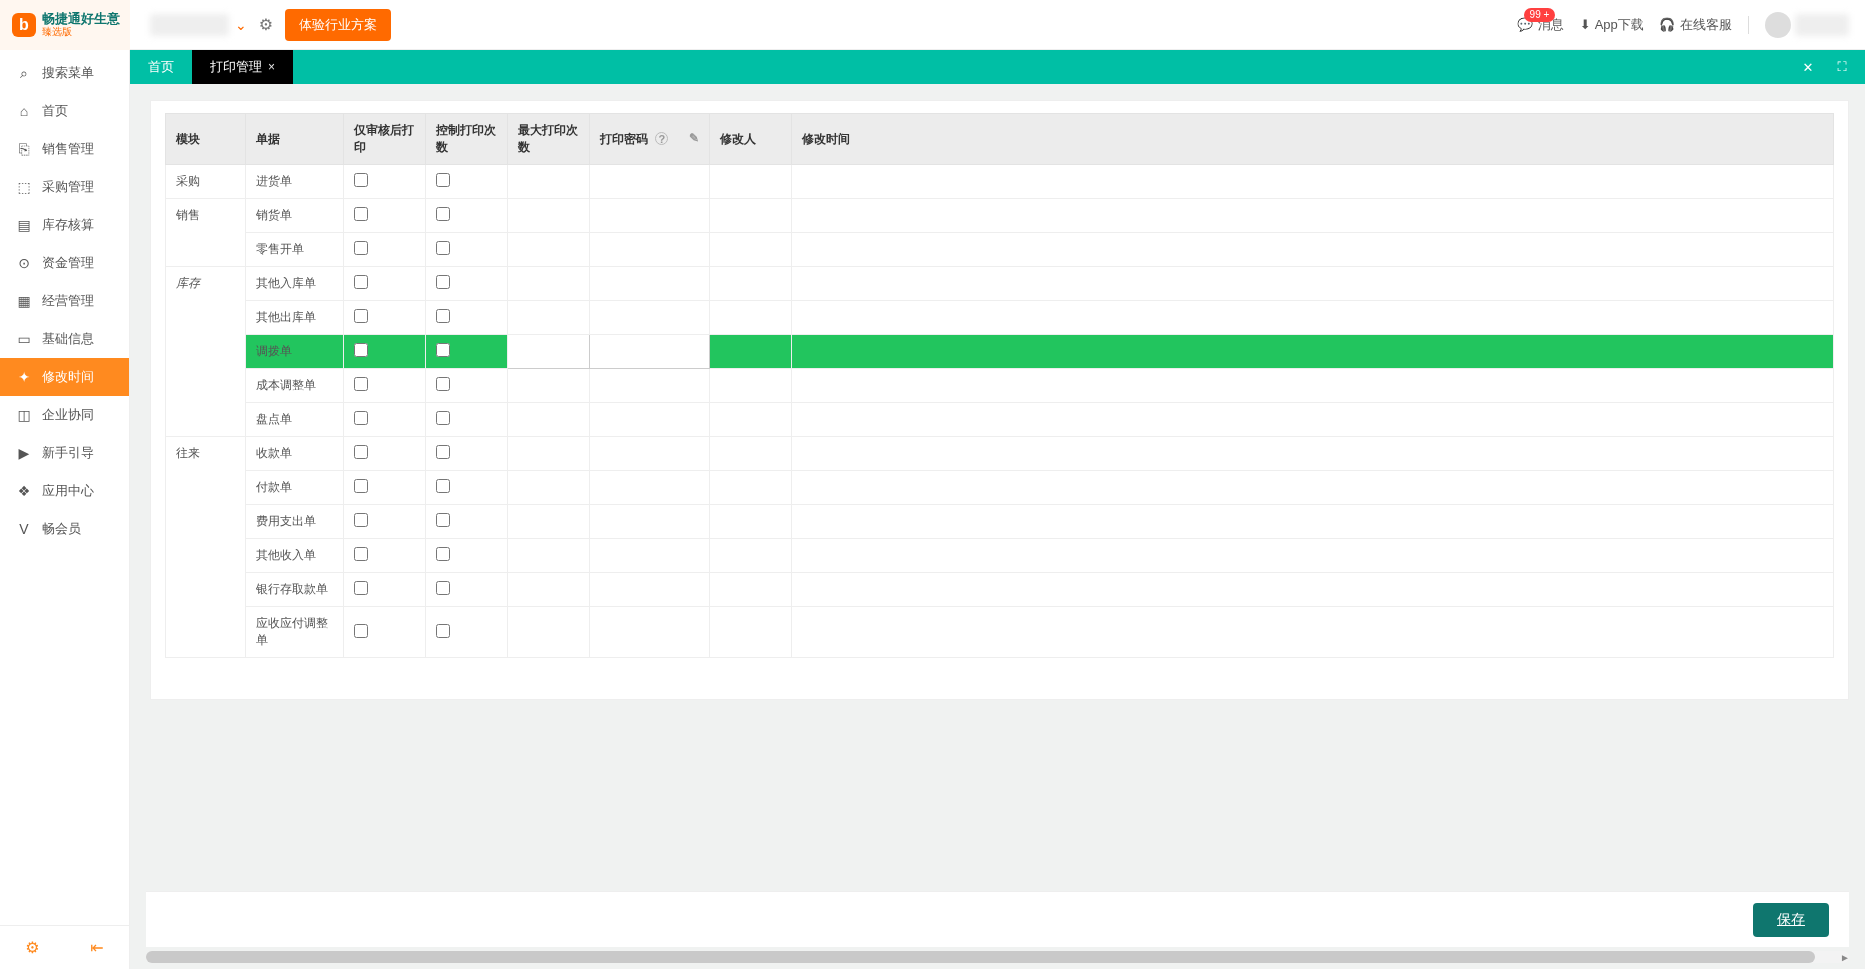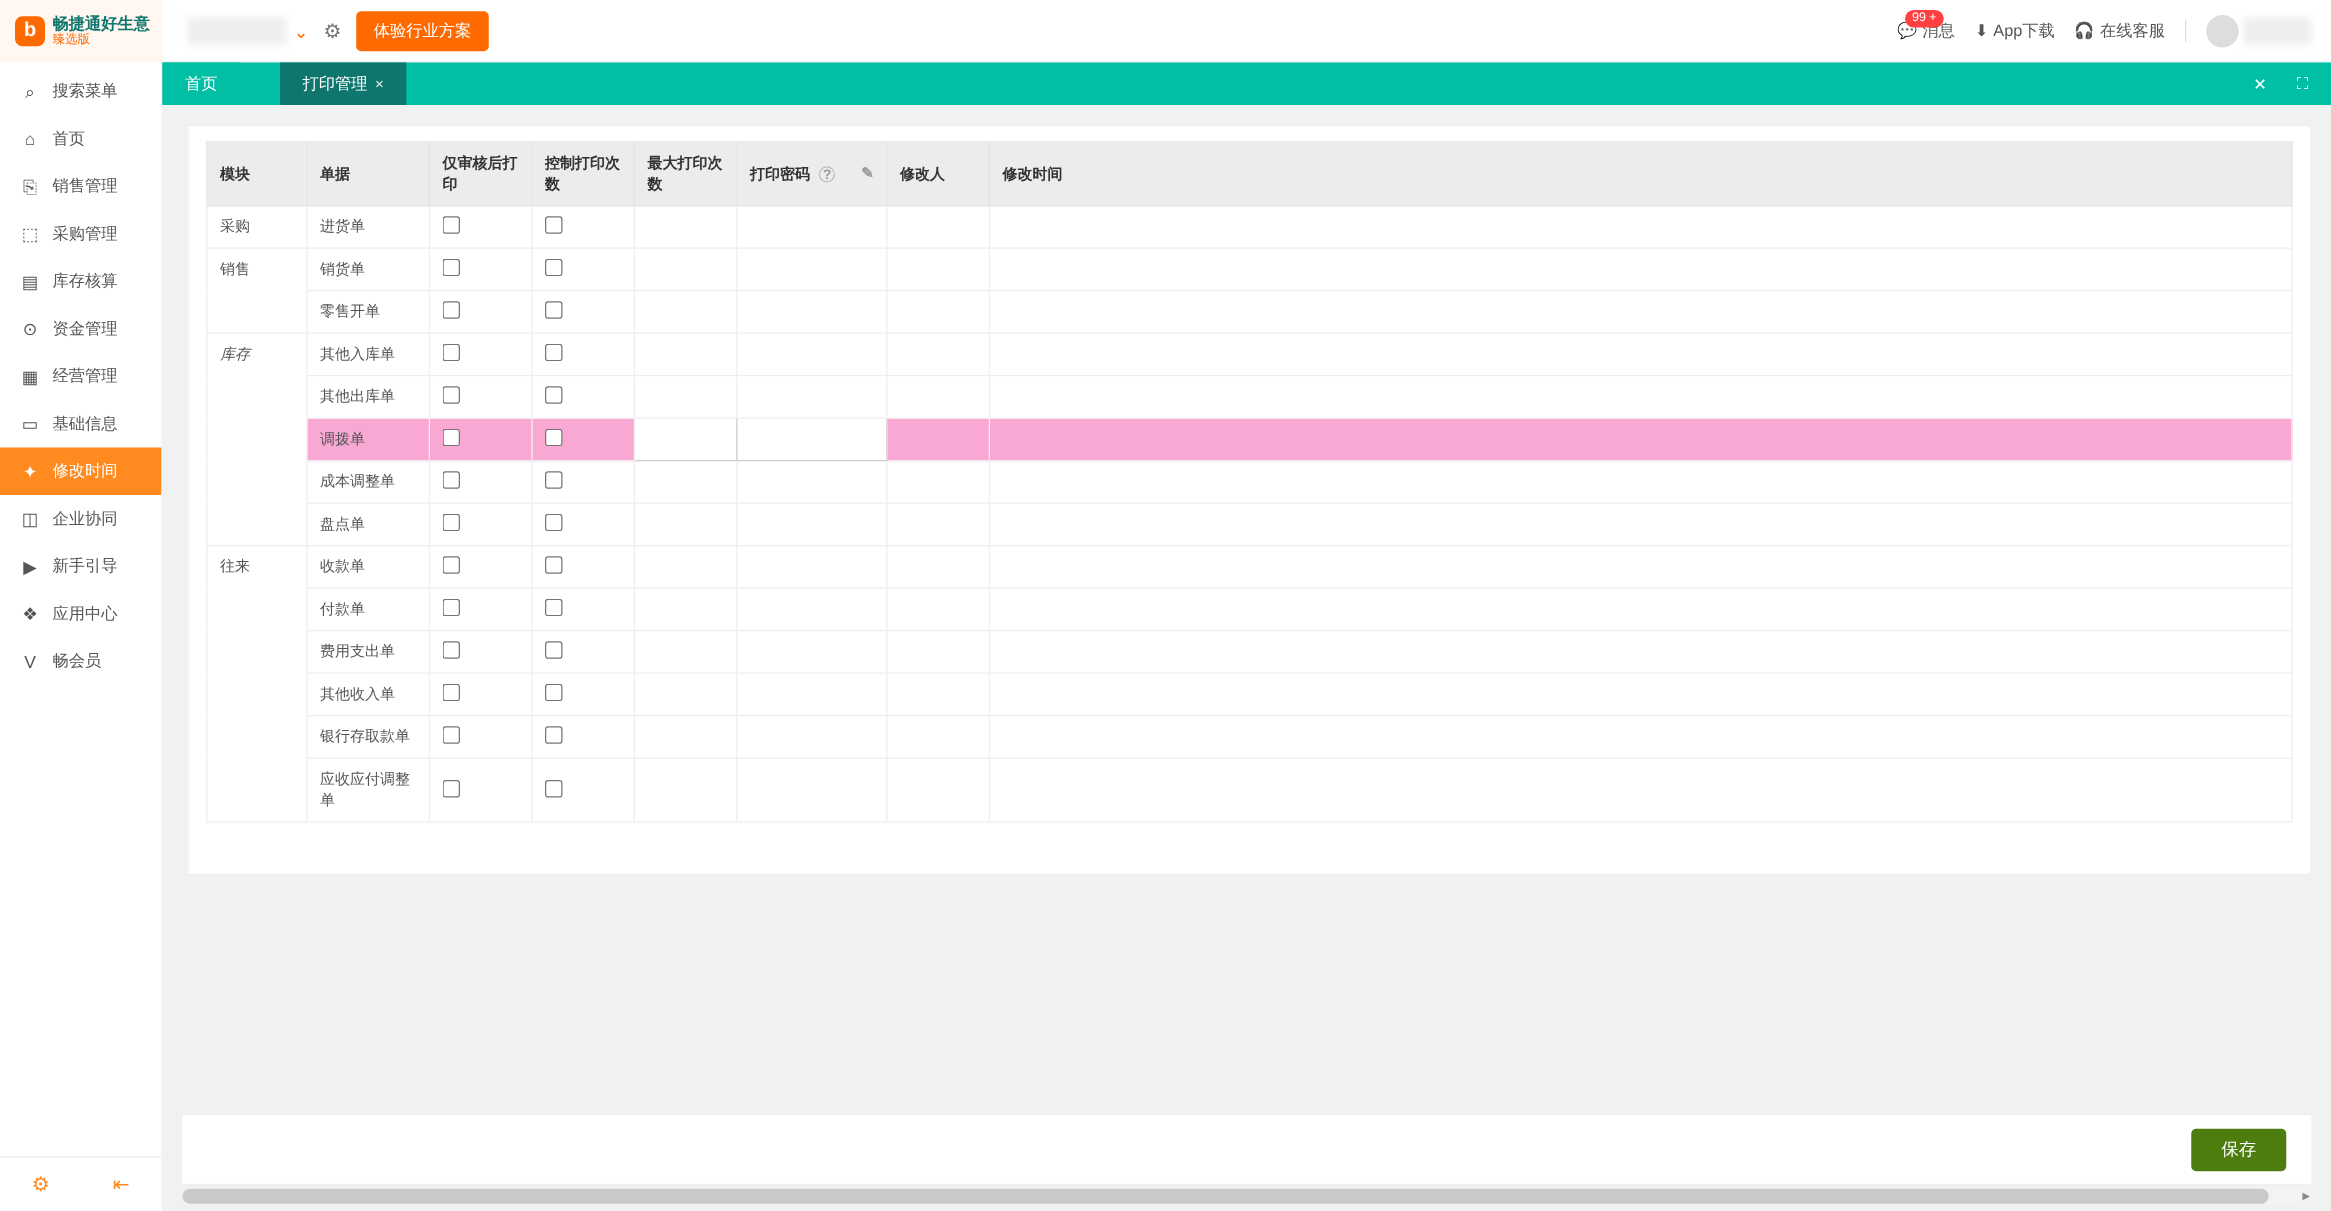--- a/index.html
+++ b/index.html
@@ -34,49 +34,49 @@
   .sb-item { display: flex; align-items: center; gap: 10px; padding: 10px 16px; color: #555; cursor: pointer; font-size: 13px; }
   .sb-item.active { background: #ff8a1f; color: #fff; border-radius: 0; }
   .sb-item .ico { width: 16px; height: 16px; display: inline-flex; align-items: center; justify-content: center; font-size: 14px; }
   .sidebar-footer { height: 44px; border-top: 1px solid #eee; display: flex; align-items: center; justify-content: space-around; color: #ff8a1f; font-size: 16px; }
 
   
   .main { flex: 1; display: flex; flex-direction: column; background: #f0f2f1; min-width: 0; }
   .tabbar { height: 34px; background: #00bfa5; display: flex; align-items: stretch; }
   .tab { display: flex; align-items: center; padding: 0 18px; color: #fff; font-size: 13px; cursor: pointer; gap: 6px; }
   .tab.inactive { background: #00bfa5; }
-  .tab.active { background: #0f766e; margin-left: 32px; }
+  .tab.active { background: #000000; }
   .tab .close { font-size: 12px; opacity: .9; }
   .tabbar-right { margin-left: auto; display: flex; align-items: center; gap: 8px; padding-right: 10px; color: #fff; }
   .tabbar-right .ibtn { width: 26px; height: 26px; display: flex; align-items: center; justify-content: center; cursor: pointer; }
 
   .content { flex: 1; padding: 16px 16px 0 20px; overflow: auto; }
   .card { background: #fff; border: 1px solid #eee; min-height: 600px; padding: 12px 14px 12px 14px; }
 
   
   table.grid { width: 100%; border-collapse: collapse; table-layout: fixed; }
   table.grid th { background: #ececec; text-align: left; font-weight: 600; font-size: 12px; color: #333; padding: 8px 10px; border: 1px solid #e3e3e3; }
   table.grid td { font-size: 12px; color: #555; padding: 8px 10px; border: 1px solid #eee; height: 32px; }
-  table.grid tr.hl td { background: #f9a8d4; }
+  table.grid tr.hl td { background: #22c55e; }
   table.grid tr.hl td.editable { background: #fff; border: 1px solid #ccc; }
   .chk { width: 14px; height: 14px; }
   .col-module { width: 80px; }
   .col-doc { width: 98px; }
   .col-c1 { width: 82px; }
   .col-c2 { width: 82px; }
   .col-max { width: 82px; }
   .col-pwd { width: 120px; }
   .col-mod { width: 82px; }
   .col-time { }
   .help-ico { color: #999; font-size: 11px; border: 1px solid #bbb; border-radius: 50%; width: 13px; height: 13px; display: inline-flex; align-items: center; justify-content: center; margin-left: 4px; }
   .edit-ico { float: right; color: #999; font-size: 12px; }
 
   
   .footer { height: 56px; background: #fff; border-top: 1px solid #eee; display: flex; align-items: center; justify-content: flex-end; padding: 0 20px; margin: 12px 16px 4px 16px; }
-  .save-btn { background: #4d7c0f; color: #fff; border: none; border-radius: 4px; padding: 8px 24px; font-size: 14px; cursor: pointer; }
+  .save-btn { background: #0f766e; color: #fff; border: none; border-radius: 4px; padding: 8px 24px; font-size: 14px; cursor: pointer; text-decoration: underline; }
 
   
   .hscroll { height: 12px; margin: 0 16px 6px 16px; background: #f3f3f3; border-radius: 6px; position: relative; }
   .hscroll .thumb { position: absolute; left: 0; top: 0; height: 12px; width: 98%; background: #c9c9c9; border-radius: 6px; }
   .hscroll .arrow { position: absolute; top: 0; width: 12px; height: 12px; display: flex; align-items: center; justify-content: center; color: #888; font-size: 10px; }
   .hscroll .arrow.l { left: -2px; }
   .hscroll .arrow.r { right: -2px; }
 </style>
 </head>
 <body>

